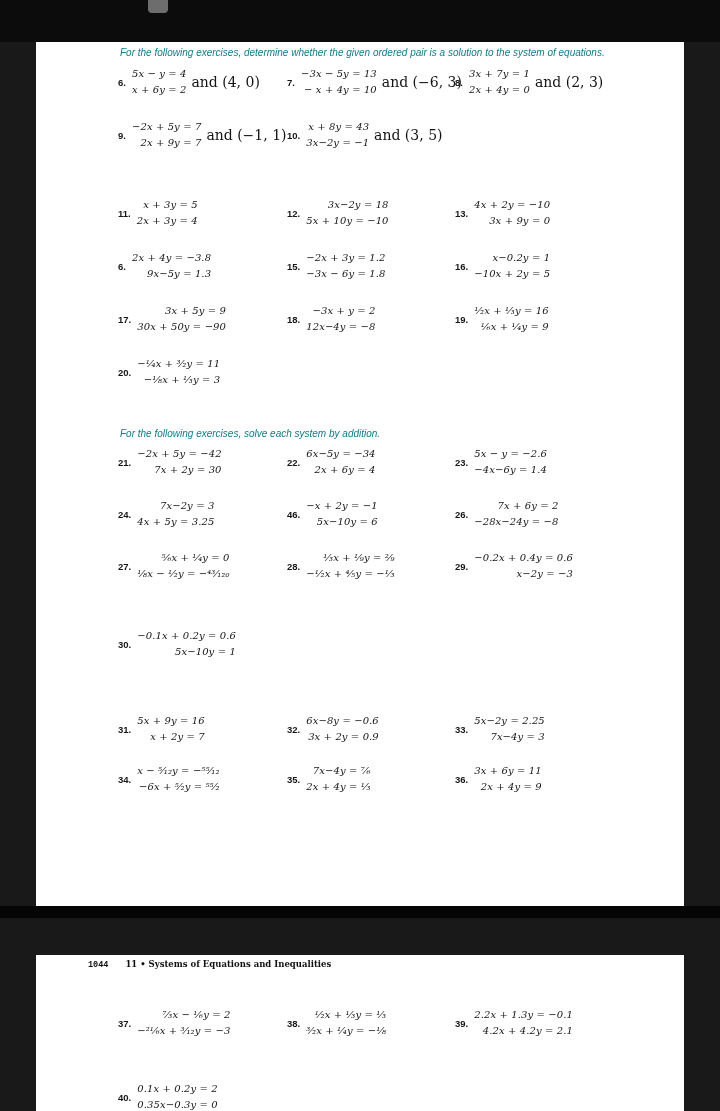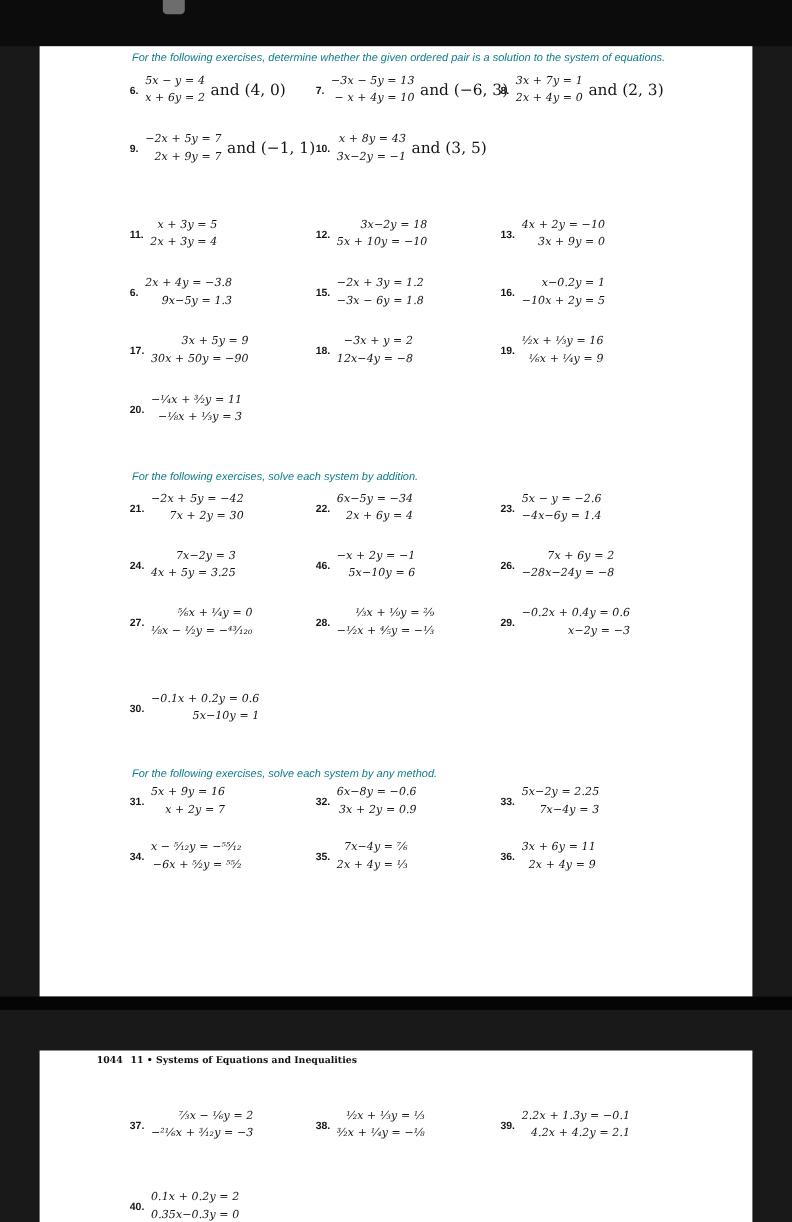--- a/index.html
+++ b/index.html
@@ -47,21 +47,21 @@
   }
   .andpt {
     font-family:"DejaVu Serif", serif; font-size:14px; color:#141414;
     margin-left:5px; white-space:nowrap;
   }
   .pg2-header {
     position:absolute; top:4px; left:52px;
     font-family:"DejaVu Serif", serif; font-weight:bold;
     font-size:8.5px; color:#111111; white-space:nowrap;
   }
-  .pg2-header .pnum { margin-right:4px; }
+  .pg2-header .pnum { margin-right:14px;font-family:Liberation Mono, monospace; }
 </style>
 </head>
 <body>
 
 <div class="topbar">
   <div class="toolbar-icon"></div>
 </div>
 
 <div class="page" id="page1">
   <div class="content" id="p1-content">
@@ -260,21 +260,20 @@
       </div>
       <div class="row" style="top: 586px;">
         <div class="ex c0">
           <span class="num">30.</span>
           <span class="sys">
             <span class="eq">−0.1x + 0.2y = 0.6</span>
             <span class="eq">5x−10y = 1</span>
           </span>
         </div>
       </div>
-      <div class="ins" style="top: 656px;">For the following exercises, solve each system by any method.</div>
       <div class="row" style="top: 671px;">
         <div class="ex c0">
           <span class="num">31.</span>
           <span class="sys">
             <span class="eq">5x + 9y = 16</span>
             <span class="eq">x + 2y = 7</span>
           </span>
         </div>
         <div class="ex c1">
           <span class="num">32.</span>

